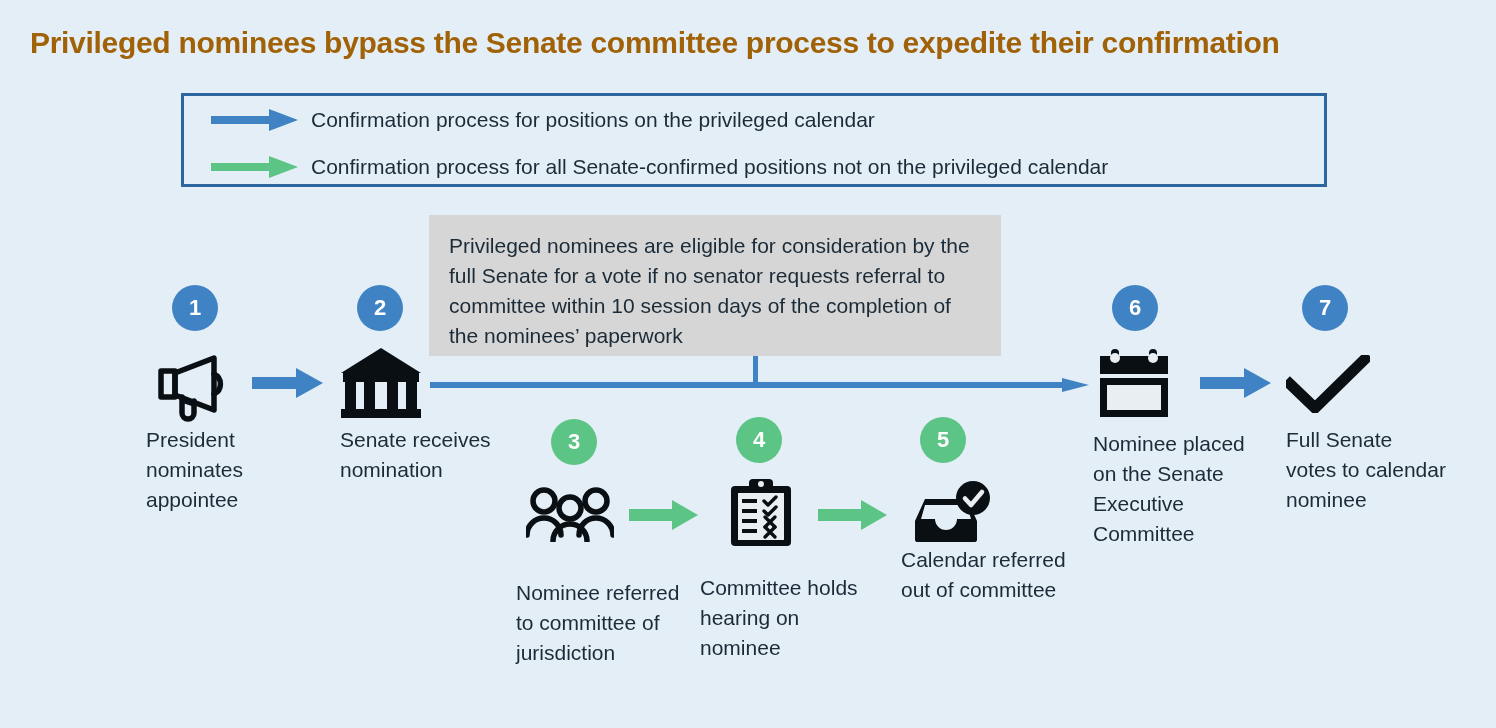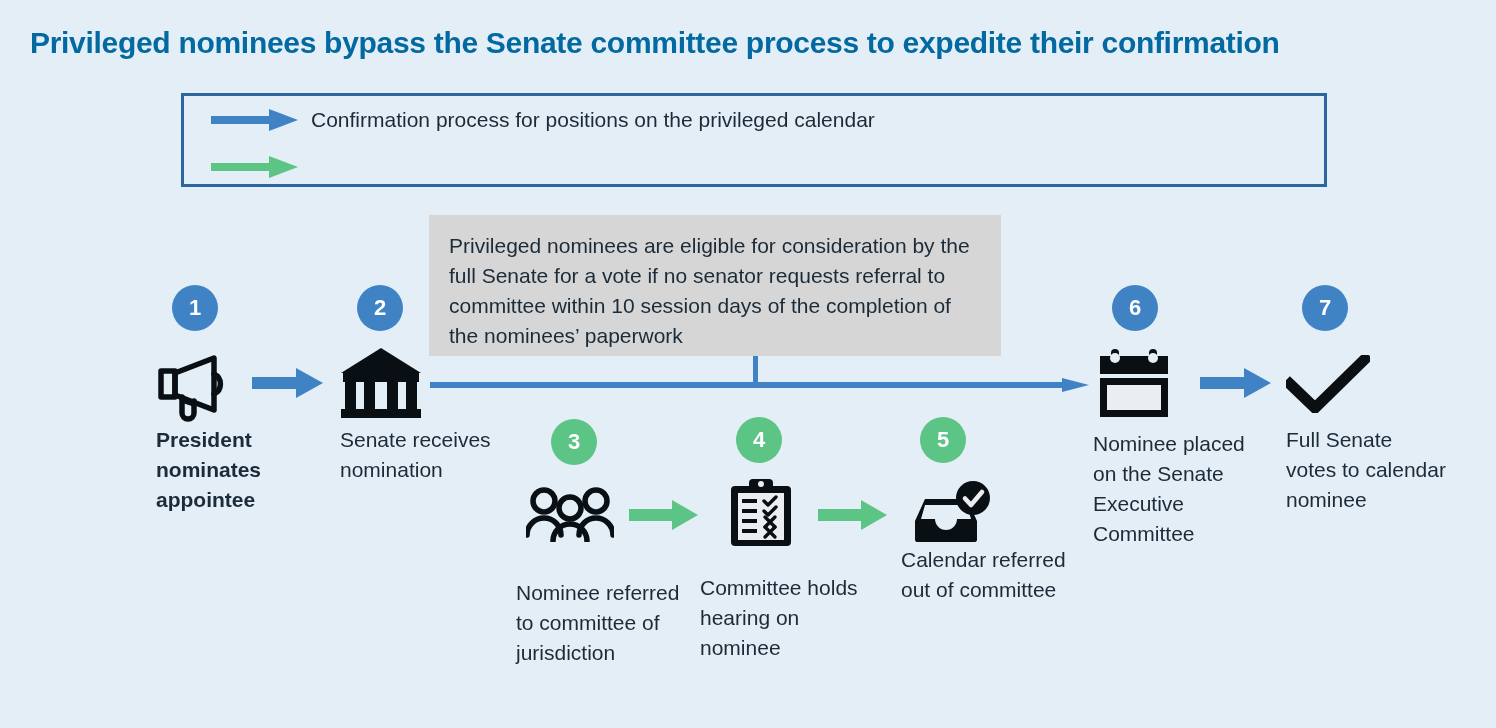--- a/index.html
+++ b/index.html
@@ -18,21 +18,21 @@
 
   
   #title {
     position: absolute;
     left: 30px;
     top: 26px;
     width: 1450px;
     font-size: 30px;
     font-weight: bold;
     letter-spacing: -0.3px;
-    color: #0369a1;
+    color: #a16207;
     white-space: nowrap;
   }
 
   
   #legend {
     position: absolute;
     left: 181px;
     top: 93px;
     width: 1146px;
     height: 94px;
@@ -145,20 +145,21 @@
     </span>
     <span class="legend-label">Confirmation process for positions on the privileged calendar</span>
   </div>
 
   <div class="legend-row">
     <span class="legend-arrow">
       <svg width="88" height="24" viewBox="0 0 88 24">
         <path d="M0 8 H58 V1 L87 12 L58 23 V16 H0 Z" fill="#5cc484"></path>
       </svg>
     </span>
+    <span class="legend-label">Confirmation process for all Senate-confirmed positions not on the privileged calendar</span>
   </div>
 
 </div>
 
 <div id="callout">
   <div id="callout-text">Privileged nominees are eligible for consideration by the full Senate for a vote if no senator requests referral to committee within 10 session days of the completion of the nominees’ paperwork</div>
 </div>
 <div id="callout-stem"></div>
 
 <div id="spine">
@@ -173,21 +174,21 @@
     <svg width="80" height="70" viewBox="0 0 80 70">
       <g fill="none" stroke="#0a0f14" stroke-width="5.5" stroke-linejoin="round" stroke-linecap="round">
         <rect x="5" y="19" width="14" height="26"></rect>
         <path d="M19 21 L58 6 L58 58 L19 43 Z"></path>
         <path d="M58 22 A11 11 0 0 1 58 42"></path>
         <path d="M26 45 L26 61 A6 6 0 0 0 38 61 L38 49"></path>
       </g>
       <path d="M26 48 L38 52" stroke="#0a0f14" stroke-width="5.5"></path>
     </svg>
   </div>
-  <div class="step-label" style="left:156px; top:425px; width:170px;font-weight:bold;">President nominates appointee</div>
+  <div class="step-label" style="left:146px; top:425px; width:170px;">President nominates appointee</div>
 </div>
 
 <div class="connector" style="left:252px; top:368px;">
   <svg width="72" height="30" viewBox="0 0 72 30">
     <path d="M0 9 H44 V0 L71 15 L44 30 V21 H0 Z" fill="#3f83c4"></path>
   </svg>
 </div>
 
 <div class="step">
   <div class="badge blue" style="left:357px; top:285px;">2</div>

